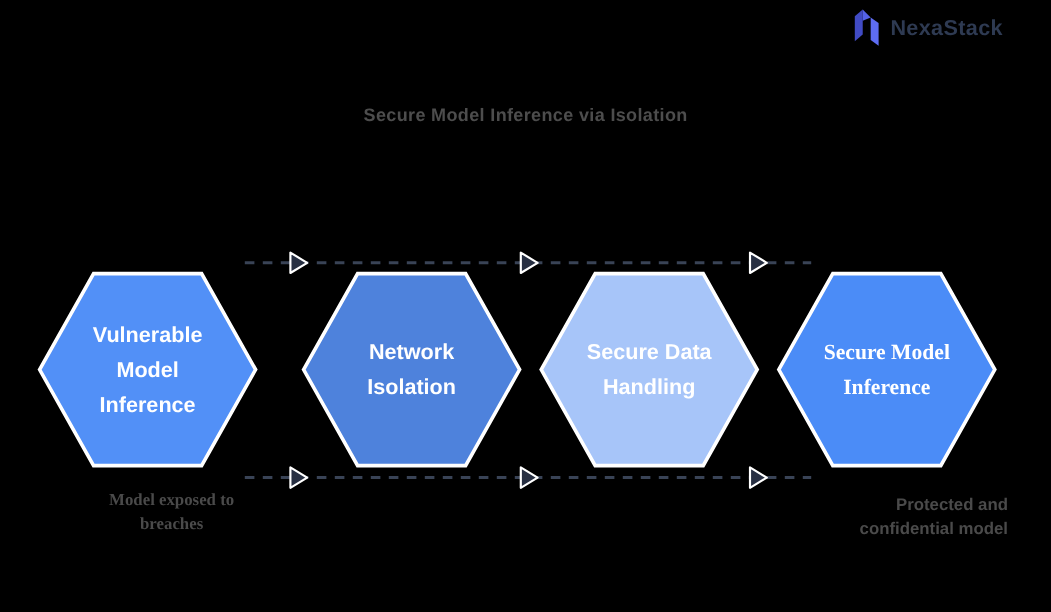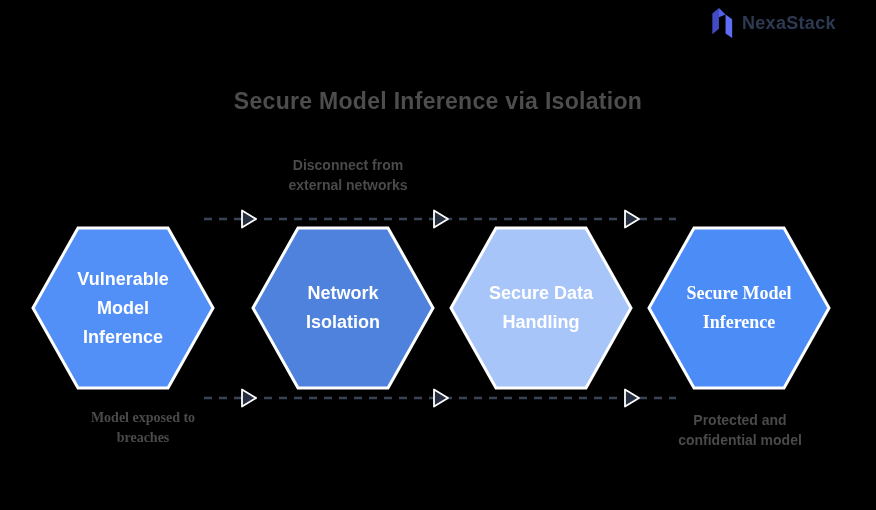--- a/index.html
+++ b/index.html
@@ -5,30 +5,30 @@
   html,body { margin:0; padding:0; background:#000000; }
   .stage {
     position:relative; width:876px; height:510px; background:#000000;
     font-family:"Liberation Sans", sans-serif; overflow:hidden;
   }
   .logo { position:absolute; top:4px; left:701px; display:flex; align-items:center; gap:7px; height:38px; }
   .logo-icon { display:block; }
   .logo-text { font-size:18px; font-weight:bold; color:#2E3A52; letter-spacing:0.3px; }
   .title {
     position:absolute; top:88px; left:0; width:876px; margin:0;
-    text-align:center; font-size:23px; font-weight:bold; color:#4D4D4D; letter-spacing:0.3px;
+    text-align:center; font-size:15px; font-weight:bold; color:#4D4D4D; letter-spacing:0.3px;
   }
   .note {
     position:absolute; width:200px; text-align:center;
     font-size:14px; font-weight:600; color:#4A4A4A; line-height:20px; white-space:pre-line;
   }
   .note-tl { left:248px; top:155px; }
   .note-tr { left:446px; top:155px; }
   .note-bl { left:43px;  top:408px;font-family:Liberation Serif, serif; }
-  .note-br { left:640px; top:410px; }
+  .note-br { left:640px; top:410px;text-align:right; }
   .flow { position:absolute; left:0; top:0; }
   .hex { position:absolute; width:186px; height:166px; }
   .hex svg { position:absolute; left:0; top:0; }
   .hex-label {
     position:absolute; left:0; top:0; right:0; bottom:0;
     display:flex; align-items:center; justify-content:center;
     text-align:center; color:#FFFFFF; font-weight:bold; font-size:18px;
     line-height:29px; white-space:pre-line;
   }
   .hex1 { left:30px;  top:225px; }
@@ -45,22 +45,20 @@
     <svg class="logo-icon" width="34" height="34" viewBox="0 0 36 36">
       <polygon points="12,8 19,2 19,24 12,30" fill="#414BC4"></polygon>
       <polygon points="19,2 26,9 19,12" fill="#5462E8"></polygon>
       <polygon points="26,9 33,14 33,34 26,29" fill="#5E6DF3"></polygon>
     </svg>
     <span class="logo-text">NexaStack</span>
   </div>
 
   <h1 class="title">Secure Model Inference via Isolation</h1>
 
-  <div class="note note-tl">Disconnect from
-external networks</div>
   <div class="note note-bl">Model exposed to
 breaches</div>
   <div class="note note-br">Protected and
 confidential model</div>
 
   <svg class="flow" width="876" height="510">
     <line x1="204" y1="219" x2="676" y2="219" fill="none" stroke-width="2.5" stroke-dasharray="8 7" stroke="#394356"></line>
     <line x1="204" y1="398" x2="676" y2="398" fill="none" stroke-width="2.5" stroke-dasharray="8 7" stroke="#394356"></line>
 
     <polygon points="256,219 242,210.5 242,227.5" stroke-width="1.8" stroke-linejoin="round" fill="#272F42" stroke="#FFFFFF"></polygon>

